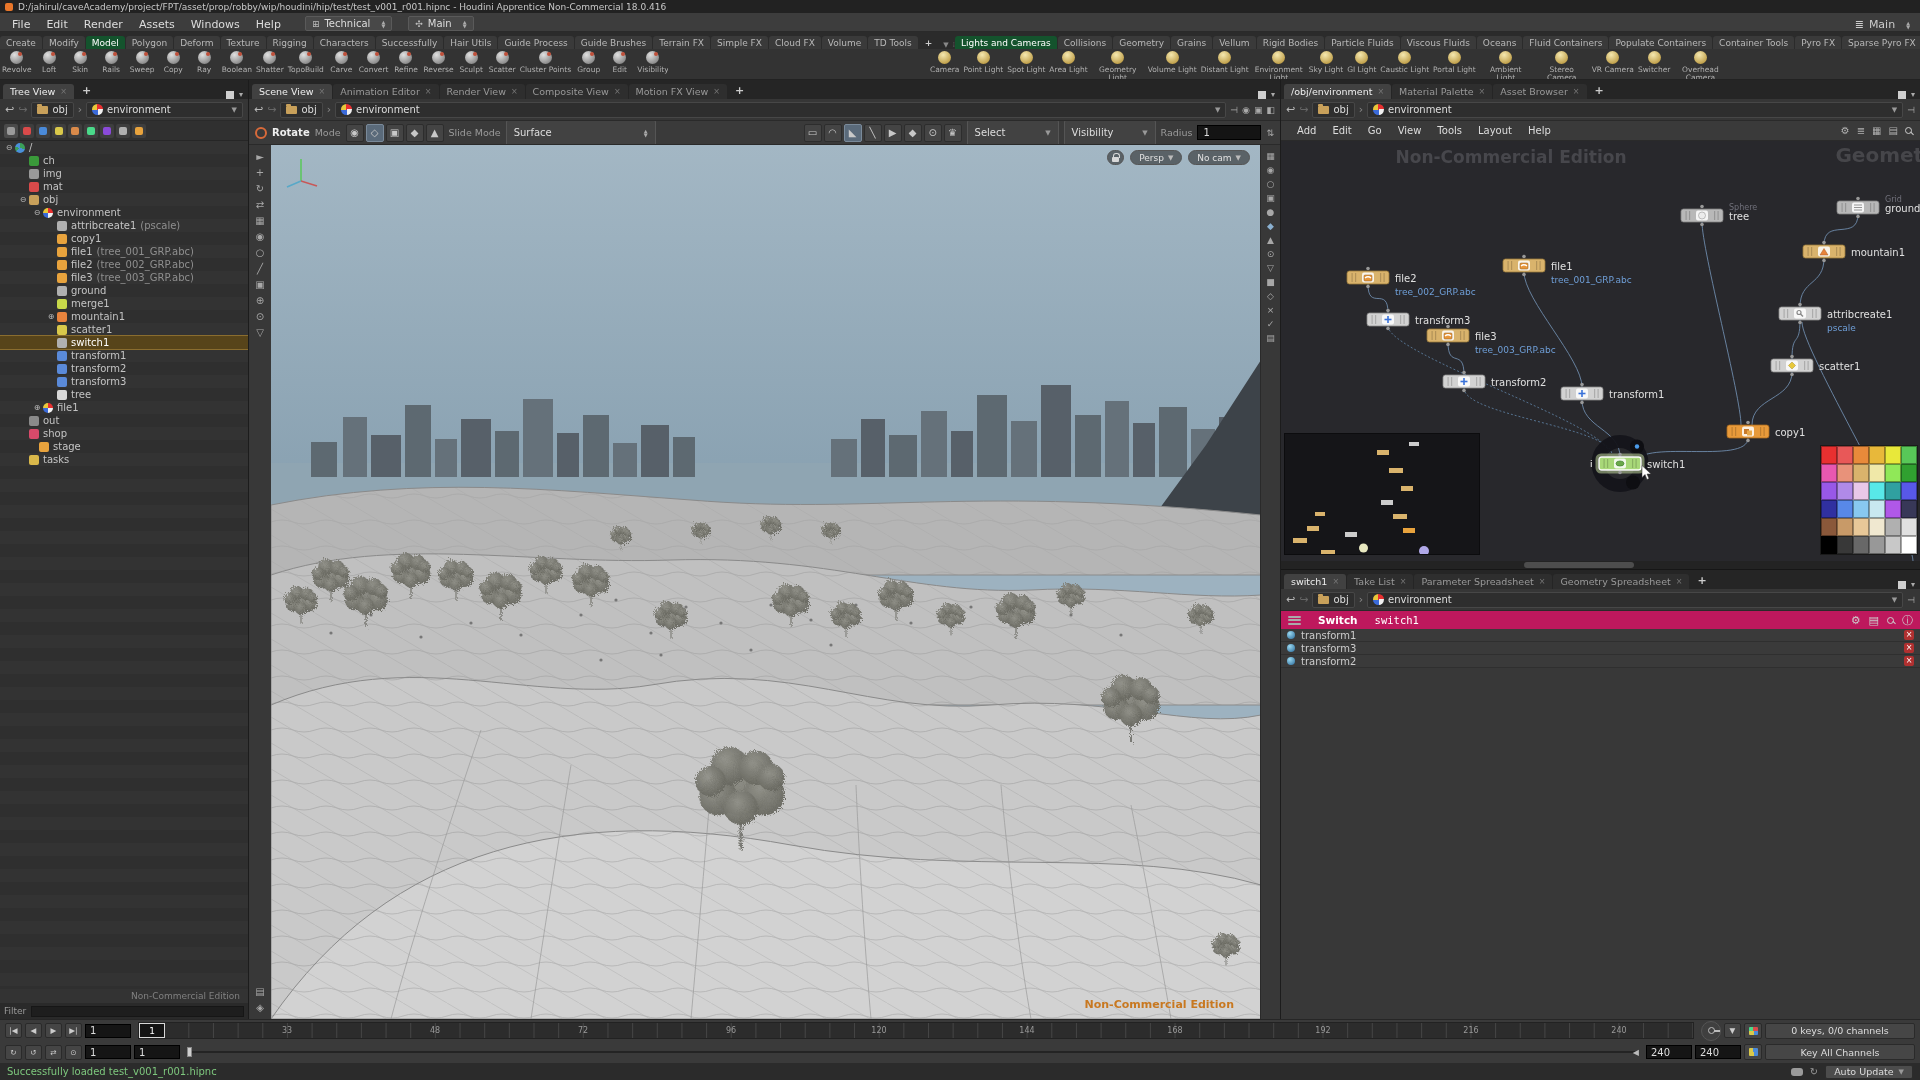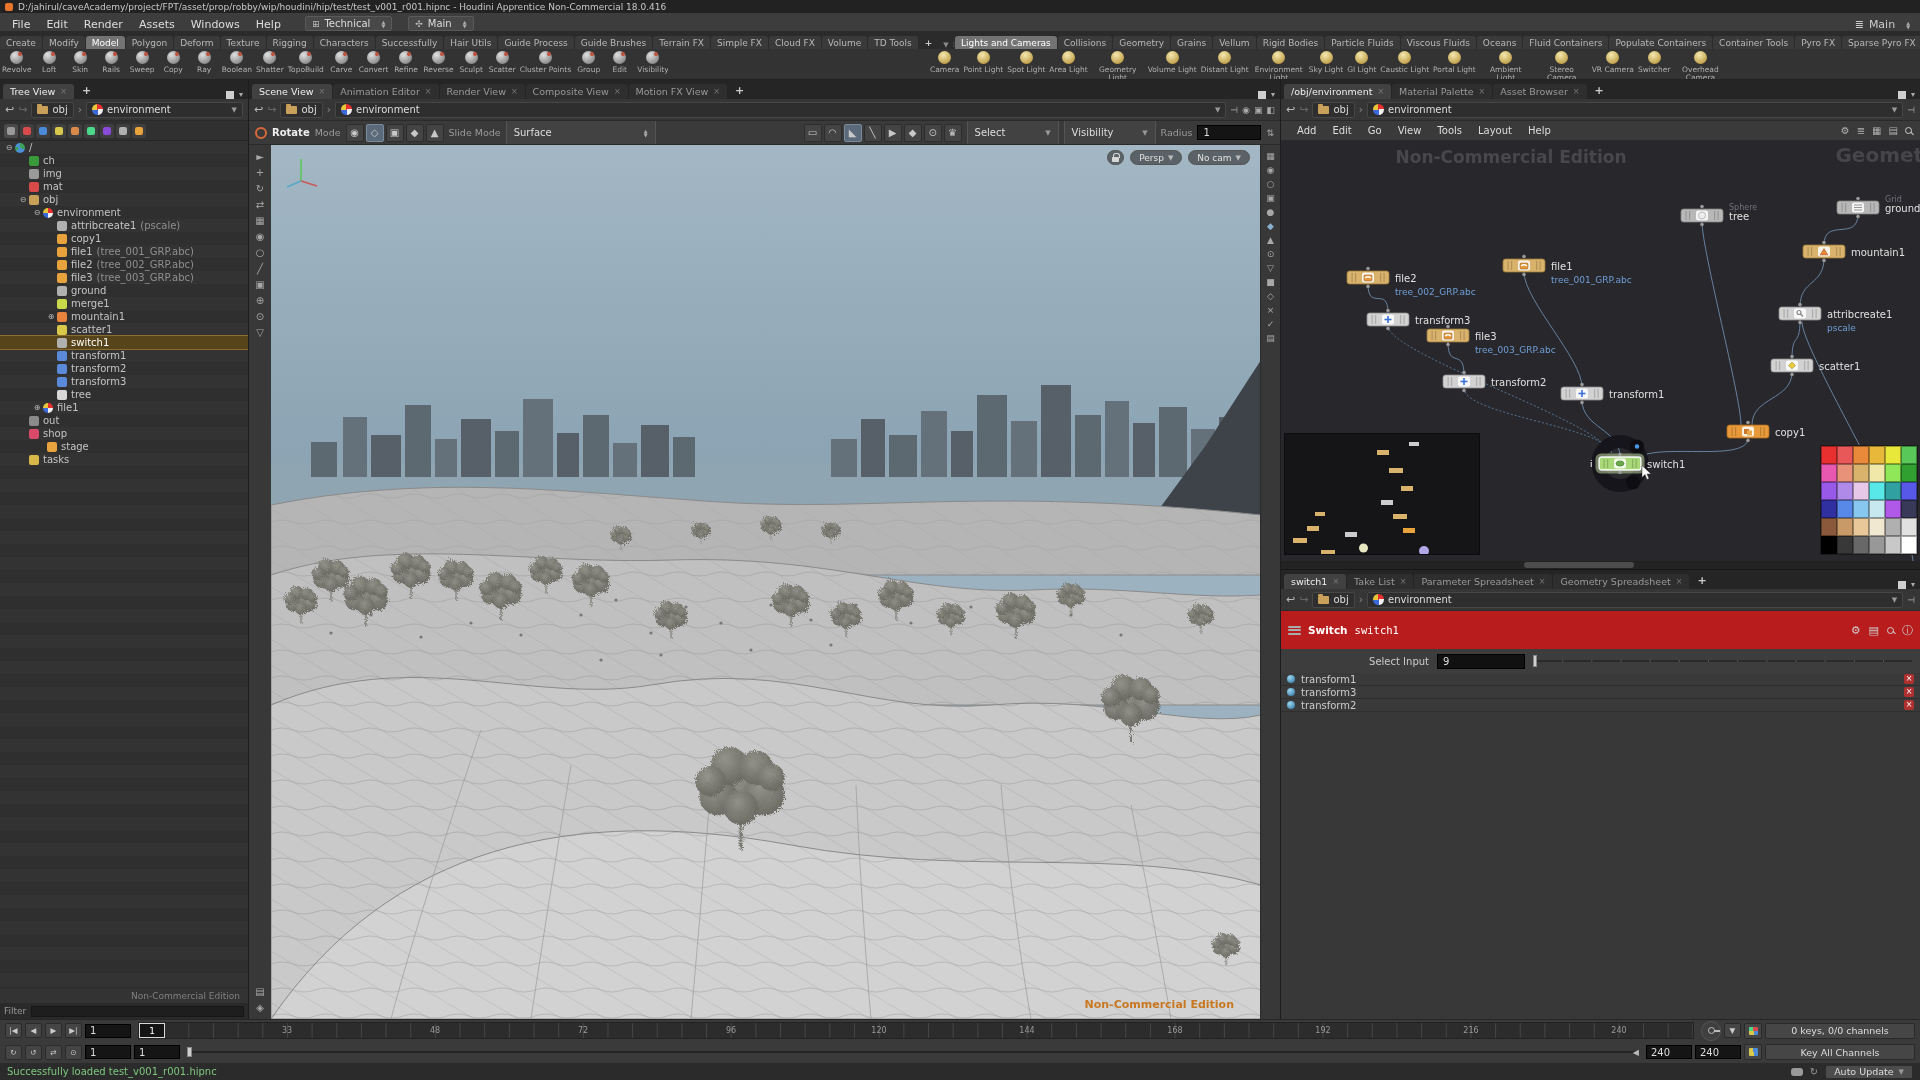--- a/index.html
+++ b/index.html
@@ -10,21 +10,21 @@
 .appicon{width:8px;height:8px;background:#e8762a;border-radius:2px;flex:none}
 .menubar{height:19px;background:#3d3d3d;display:flex;align-items:flex-end;padding:0 4px;border-bottom:1px solid #2a2a2a}
 .menu-item{padding:0 8px;color:#ddd}
 .dd{display:flex;align-items:center;gap:5px;background:#484848;border:1px solid #5a5a5a;border-radius:2px;padding:0 6px;height:15px;margin-left:16px;color:#ddd;font-size:10px}
 .dd .dicon{color:#bbb;font-size:9px}
 .spin{display:inline-flex;flex-direction:column;font-size:5px;line-height:4px;color:#aaa;margin-left:6px}
 .menubar-right{margin-left:auto;display:flex;align-items:center;gap:5px;padding-right:6px}
 
 .shelf-tabs{height:17px;background:#2b2b2b;display:flex;align-items:flex-end;white-space:nowrap;overflow:hidden}
 .stab{font-size:9px;padding:2px 6px 1px;background:#3a3a3a;color:#b8b8b8;border-radius:3px 3px 0 0;margin-right:1px;flex:none}
-.stab.active{background:#737373;color:#fff}
+.stab.active{background:#14532d;color:#fff}
 .stab.plus{background:none;color:#ccc;font-weight:bold}
 .shelf-spacer{flex:1}
 .shelf-divider{width:8px;display:flex;align-items:center;justify-content:center;color:#666;font-size:7px}
 .shelf-tools{height:31px;background:#333;display:flex;border-bottom:1px solid #222;overflow:hidden;white-space:nowrap}
 .tool{min-width:31px;max-width:56px;display:flex;flex-direction:column;align-items:center;justify-content:flex-start;font-size:7.5px;color:#b0b0b0;line-height:1.05;text-align:center;padding:2px 2px 0;flex:none}
 .ticon{width:13px;height:13px;border-radius:50%;background:radial-gradient(circle at 35% 30%,#e0e0e0,#8a8a8a 75%);margin-bottom:2px;position:relative;flex:none}
 .ticon.model::after{content:"";position:absolute;right:1px;top:1px;width:4px;height:4px;border-radius:50%;background:#c0503a}
 .ticon.light{background:radial-gradient(circle at 40% 30%,#f5e8b0,#c0a04a 75%)}
 .tlabel{max-width:54px;white-space:normal}
 
@@ -97,21 +97,21 @@
 .net-canvas{flex:1;position:relative;background:#28282c;overflow:hidden}
 .net-watermark{position:absolute;top:6px;left:36%;transform:translateX(-50%);font-size:17px;font-weight:bold;color:#47474c}
 .net-type-watermark{position:absolute;top:2px;right:-26px;font-size:20px;font-weight:bold;color:#46464a}
 .net-scrollbar{height:8px;background:#232323;position:relative}
 .net-thumb{position:absolute;top:1px;left:38%;width:110px;height:6px;background:#4d4d4d;border-radius:3px}
 .palette{position:absolute;right:2px;bottom:6px;display:grid;grid-template-columns:repeat(6,16px);grid-auto-rows:18px;border:1px solid #1a1a1a}
 .pcell{border:1px solid rgba(0,0,0,.35)}
 .minimap{position:absolute;left:3px;bottom:6px;width:196px;height:122px;background:#151518;border:1px solid #0c0c0e}
 
 .param-pane{flex:1;display:flex;flex-direction:column;background:#3d3d3d;min-height:0}
-.param-header{height:38px;background:#b91c1c;display:flex;align-items:center;gap:7px;padding:0 7px;color:#fff}
+.param-header{height:18px;background:#be185d;display:flex;align-items:center;gap:17px;padding:0 7px;color:#fff}
 .ph-type{font-weight:bold;font-size:10.5px}
 .ph-name{font-family:"DejaVu Sans Mono","Liberation Mono",monospace;font-size:10.5px}
 .ph-right{margin-left:auto;display:flex;gap:8px;align-items:center;color:#ccc;font-size:11px}
 .switch-ico{width:13px;height:9px;display:flex;flex-direction:column;justify-content:space-between}
 .switch-ico i{display:block;height:2px;background:#aaa;border-radius:1px}
 .mag-ico{width:7px;height:7px;border:1.4px solid #ccc;border-radius:50%;position:relative}
 .mag-ico::after{content:"";position:absolute;width:4px;height:1.4px;background:#ccc;transform:rotate(45deg);right:-3px;bottom:-1px}
 .param-row{height:24px;display:flex;align-items:center;gap:8px;padding:0 8px}
 .plabel{width:140px;text-align:right;color:#ccc;font-size:10px}
 .pfield{width:88px;height:15px;background:#111;border:1px solid #000;color:#ddd;font-size:10px;display:flex;align-items:center;padding:0 5px}
@@ -564,21 +564,21 @@
         <div class="trow" style="padding-left: 18px;">
           <span class="texp"></span>
           <span class="tico" style="background: rgb(138, 138, 138);"></span>
           <span>out</span>
         </div>
         <div class="trow" style="padding-left: 18px;">
           <span class="texp"></span>
           <span class="tico" style="background: rgb(217, 74, 106);"></span>
           <span>shop</span>
         </div>
-        <div class="trow" style="padding-left: 36px;">
+        <div class="trow" style="padding-left: 28px;">
           <span class="texp"></span>
           <span class="tico" style="background: rgb(232, 163, 61);"></span>
           <span>stage</span>
         </div>
         <div class="trow" style="padding-left: 18px;">
           <span class="texp"></span>
           <span class="tico" style="background: rgb(217, 184, 74);"></span>
           <span>tasks</span>
         </div>
       </div>
@@ -1446,30 +1446,20 @@
           </span>
         <span class="ph-type">Switch</span>
         <span class="ph-name">switch1</span>
         <div class="ph-right">
           <span>⚙</span>
           <span>▤</span>
           <span class="mag-ico"></span>
           <span>ⓘ</span>
         </div>
       </div>
-      <div class="param-row">
-        <span class="plabel">Select Input</span>
-        <div class="pfield">
-          <span>9</span>
-        </div>
-        <div class="pslider">
-          <div class="groove"></div>
-            <div class="handle"></div>
-        </div>
-      </div>
       <div id="input-rows">
           <div class="inp-row">
             <span class="inp-dot"></span>
             <span>transform1</span>
             <span class="inp-x">×</span>
           </div>
           <div class="inp-row">
             <span class="inp-dot"></span>
             <span>transform3</span>
             <span class="inp-x">×</span>

